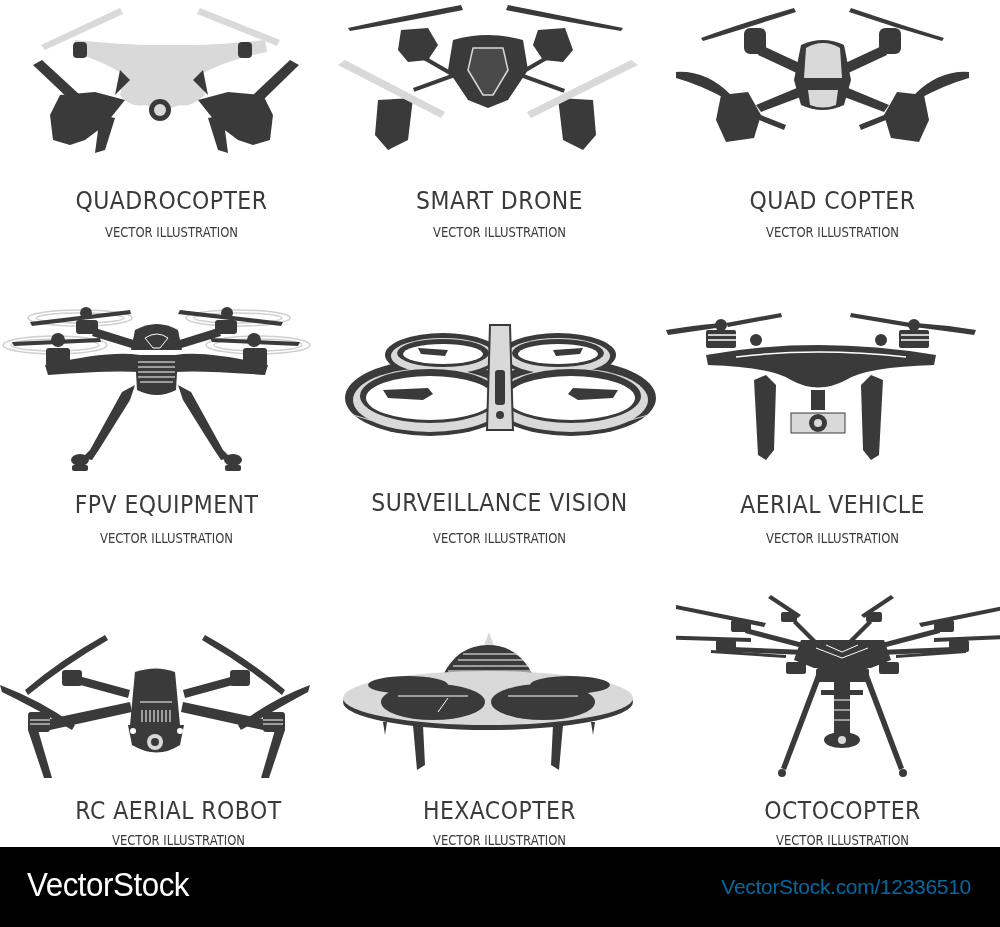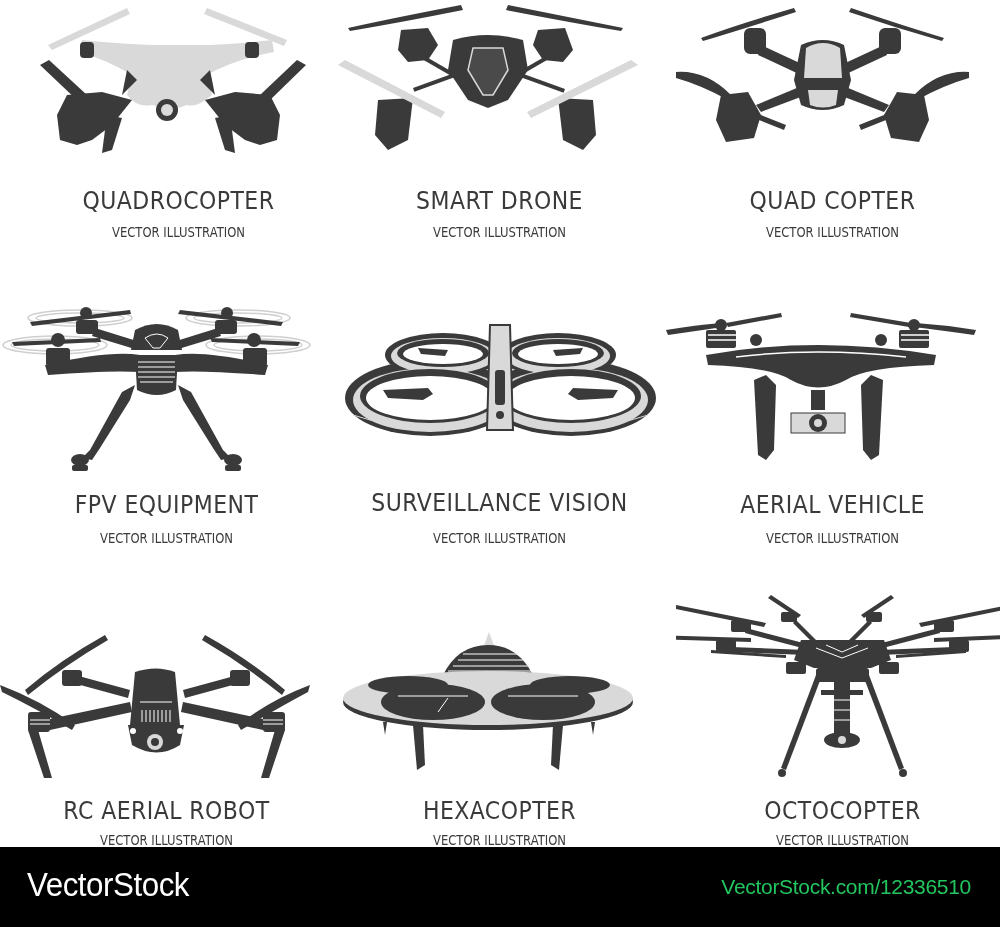--- a/index.html
+++ b/index.html
@@ -21,28 +21,28 @@
   }
   .footer {
     position: absolute; left: 0; top: 847px; width: 1000px; height: 100px; background: #000;
   }
   .brand {
     position: absolute; left: 27px; top: 19px; color: #fff;
     font-family: "Liberation Sans", sans-serif; font-size: 33px; letter-spacing: -0.5px;
     transform: scaleX(0.95); transform-origin: left center;
   }
   .ref {
-    position: absolute; right: 29px; top: 28px; color: #22c55e;
+    position: absolute; right: 29px; top: 28px; color: #0369a1;
     font-family: "Liberation Sans", sans-serif; font-size: 21px; letter-spacing: -0.3px;
   }
 </style>
 </head>
 <body>
 
-<div class="cell" style="left:12px;top:0;height:250px;">
+<div class="cell" style="left:5px;top:0;height:250px;">
   <svg class="art" style="top:0" width="333" height="160" viewBox="0 0 333 160">
     <g fill="#d9d9d9">
       <path d="M36 45 L115 8 L118 14 L40 50 Z"></path>
       <path d="M195 8 L275 40 L272 46 L192 14 Z"></path>
       <path d="M70 40 Q120 45 150 45 L185 45 Q215 45 260 40 L262 52 Q220 60 195 75 L200 95 Q185 108 175 105 L160 110 L140 105 Q125 108 115 95 L120 75 Q95 60 68 52 Z"></path>
     </g>
     <g fill="#3a3a3a">
       <rect x="68" y="42" width="14" height="16" rx="4"></rect>
       <rect x="233" y="42" width="14" height="16" rx="4"></rect>
       <path d="M28 65 L37 60 L75 95 L67 102 Z"></path>
@@ -225,21 +225,21 @@
       <path d="M42 30 L70 30 M42 35 L70 35 M235 30 L263 30 M235 35 L263 35"></path>
     </g>
     <rect x="125" y="108" width="54" height="20" fill="#d9d9d9" stroke="#3a3a3a" stroke-width="1"></rect>
     <circle cx="152" cy="118" r="9" fill="#3a3a3a"></circle>
     <circle cx="152" cy="118" r="4" fill="#d9d9d9"></circle>
   </svg>
   <div class="title" style="top:200px">AERIAL VEHICLE</div>
   <div class="sub" style="top:240px">VECTOR ILLUSTRATION</div>
 </div>
 
-<div class="cell" style="left:0;top:620px;height:227px;">
+<div class="cell" style="left:0;top:620px;height:227px;padding-left:24px;">
   <svg class="art" style="top:10px" width="333" height="150" viewBox="0 0 333 150">
     <g fill="#3a3a3a">
       <path d="M25 60 Q60 30 105 5 L108 10 Q65 35 28 65 Z"></path>
       <path d="M205 5 Q250 30 285 60 L282 65 Q245 35 202 10 Z"></path>
       <path d="M0 55 Q40 70 75 95 L72 100 Q35 78 2 62 Z"></path>
       <path d="M310 55 Q270 70 238 95 L241 100 Q278 78 308 62 Z"></path>
       <rect x="62" y="40" width="20" height="16" rx="3"></rect>
       <rect x="230" y="40" width="20" height="16" rx="3"></rect>
       <path d="M75 45 L130 60 L128 68 L73 53 Z"></path>
       <path d="M238 45 L183 60 L185 68 L240 53 Z"></path>

